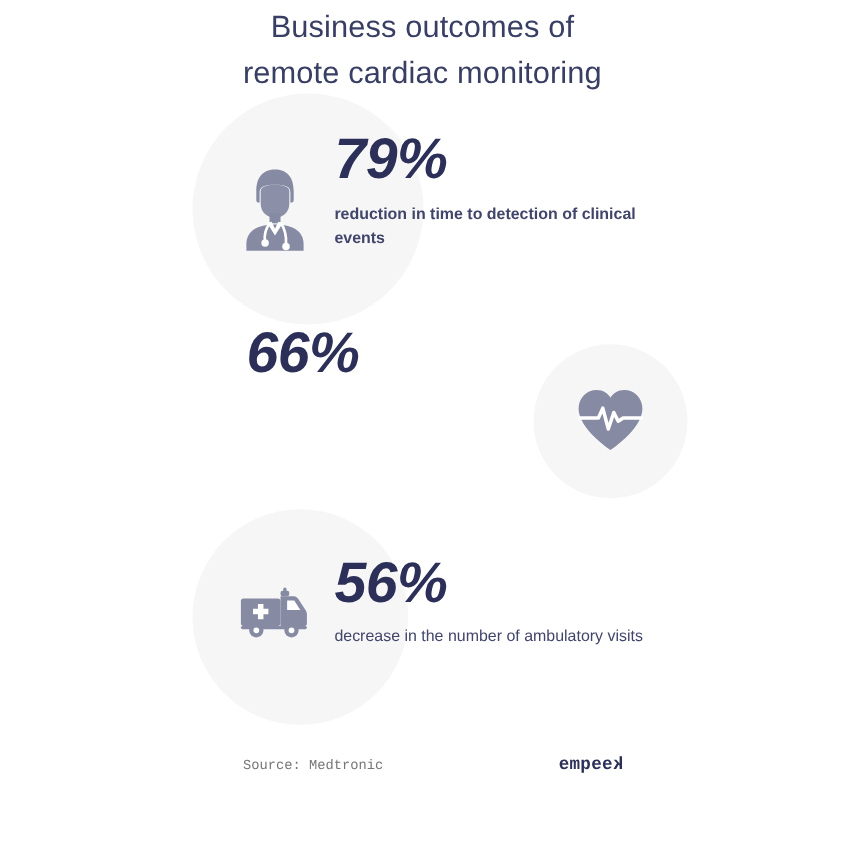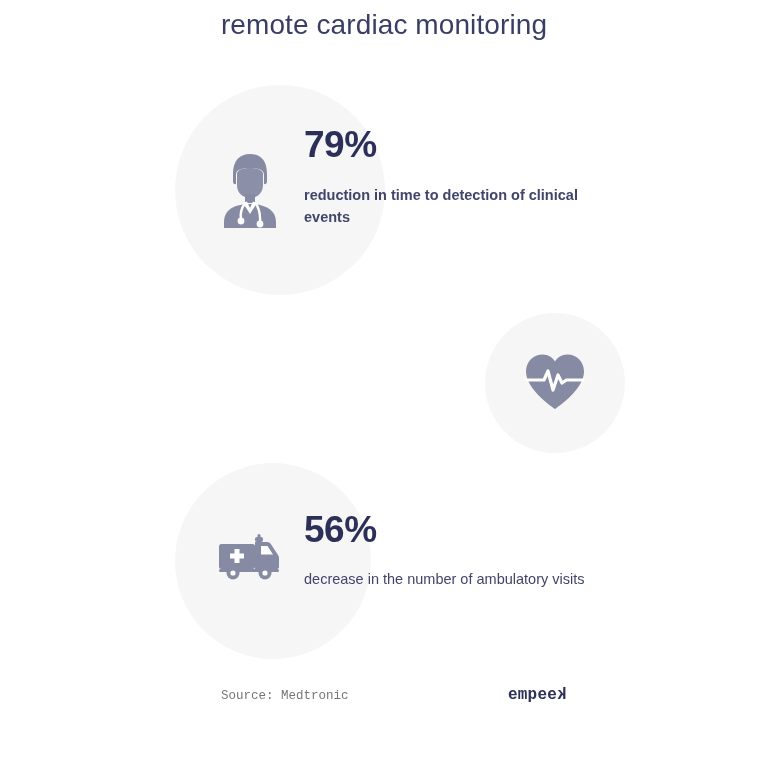--- a/index.html
+++ b/index.html
@@ -80,26 +80,27 @@
     z-index: 2;
   }
 
   .stat-text {
     position: absolute;
     z-index: 2;
   }
 
   .stat-value {
     display: block;
-    font-size: 37px;
+    font-size: 52px;
     line-height: 46px;
     font-weight: 700;
     letter-spacing: -0.5px;
     color: #2c3058;
     margin: 0;
+    font-style: italic;
   }
 
   .stat-desc {
     display: block;
     font-size: 14.5px;
     line-height: 22px;
     font-weight: 400;
     color: #41456a;
     margin: 0;
   }
@@ -159,20 +160,21 @@
 </head>
 <body>
 
 <div class="infographic">
 
   <div class="bg-circle bg-circle-1"></div>
   <div class="bg-circle bg-circle-2"></div>
   <div class="bg-circle bg-circle-3"></div>
 
   <div class="title">
+    <span class="title-line">Business outcomes of</span>
     <span class="title-line">remote cardiac monitoring</span>
   </div>
 
   <div class="stat-row row-1">
     <div class="stat-icon">
       <svg class="icon-svg" width="60" height="78" viewBox="0 0 60 78" xmlns="http://www.w3.org/2000/svg">
 
         <path d="M13 22 C13 8 20 2 30 2 C40 2 47 8 47 22 L47 30 C47 31.5 45.5 32.5 44 32 L44 23 C44 18 40 16 30 16 C20 16 16 18 16 23 L16 32 C14.5 32.5 13 31.5 13 30 Z" fill="#868aa3"></path>
 
         <path d="M17 22 C17 18 22 16 30 16 C38 16 43 18 43 22 L43 33 C43 41 37 46 30 46 C23 46 17 41 17 33 Z" fill="#8b8fa7"></path>
@@ -196,20 +198,21 @@
   </div>
 
   <div class="stat-row row-2">
     <div class="stat-icon">
       <svg class="icon-svg" width="64" height="60" viewBox="0 0 64 60" xmlns="http://www.w3.org/2000/svg">
         <path d="M32 57 C32 57 3 38 3 19.5 C3 9.5 10.5 2.5 19.5 2.5 C25.5 2.5 29.5 5.5 32 9.5 C34.5 5.5 38.5 2.5 44.5 2.5 C53.5 2.5 61 9.5 61 19.5 C61 38 32 57 32 57 Z" fill="#868aa3"></path>
         <path d="M4 28 L21 28 L25 19 L30 38 L35 23 L39 31 L43.5 28 L60 28" stroke="#ffffff" stroke-width="3.2" fill="none" stroke-linejoin="round" stroke-linecap="round"></path>
       </svg>
     </div>
     <div class="stat-text">
+      <span class="stat-value">66%</span>
     </div>
   </div>
 
   <div class="stat-row row-3">
     <div class="stat-icon">
       <svg class="icon-svg" width="66" height="48" viewBox="0 0 66 48" xmlns="http://www.w3.org/2000/svg">
 
         <rect x="39" y="4" width="8" height="5" rx="2" fill="#868aa3"></rect>
         <rect x="41.5" y="1" width="3" height="4" rx="1.5" fill="#868aa3"></rect>
 

